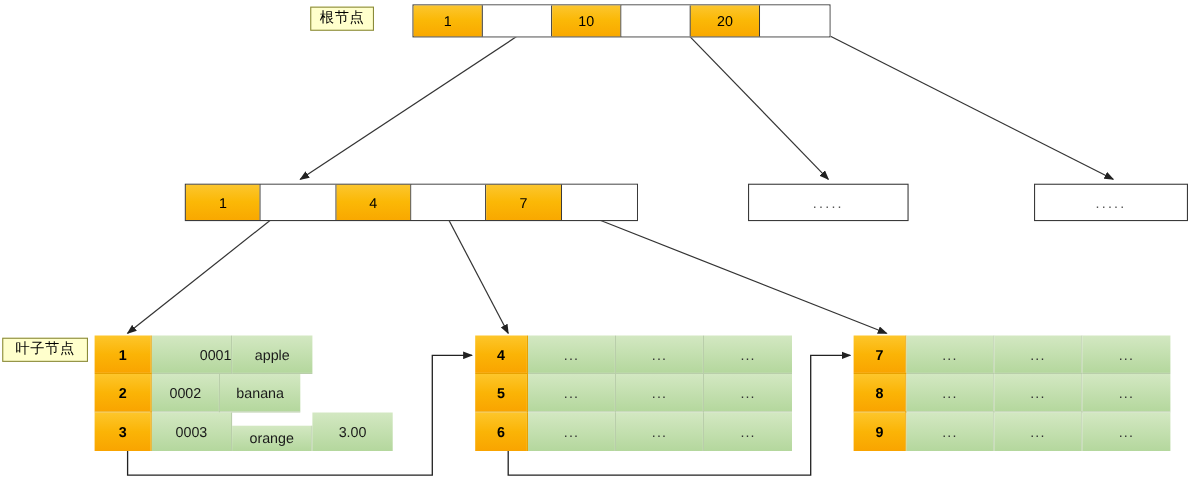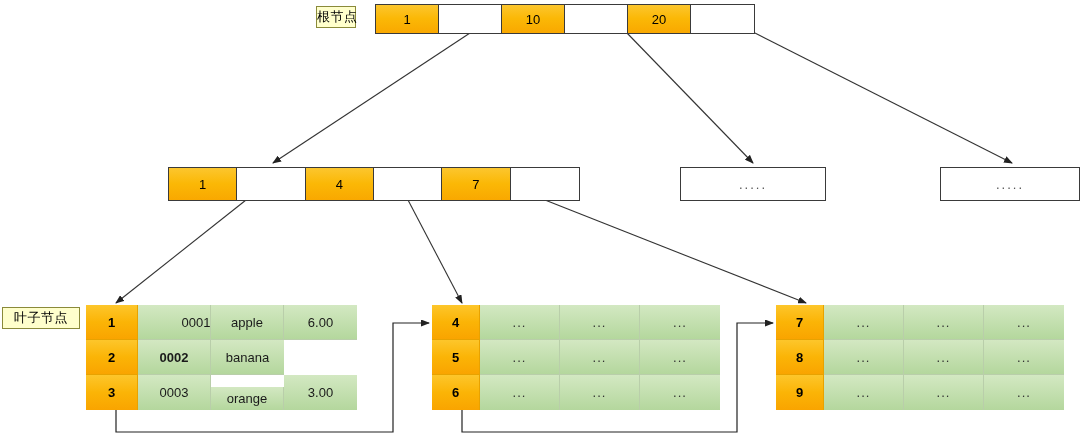--- a/index.html
+++ b/index.html
@@ -140,21 +140,21 @@
       <line x1="408" y1="200" x2="462" y2="303"></line>
       <line x1="545" y1="200" x2="806" y2="303"></line>
     </g>
 
     <g stroke="#222222" stroke-width="1.2" fill="none" marker-end="url(#arrowhead)">
       <path d="M 116 410 L 116 432 L 393 432 L 393 323 L 429 323"></path>
       <path d="M 462 410 L 462 432 L 737 432 L 737 323 L 773 323"></path>
     </g>
   </svg>
 
-  <div class="anno-label" style="left:316px; top:6px; width:40px; height:22px;">根节点</div>
+  <div class="anno-label" style="left:282px; top:6px; width:58px; height:22px;">根节点</div>
 
   <div class="index-node" id="root-node" style="left:375px; top:4px; width:380px; height:30px;">
       <div class="cell key" style="width: 16.6667%;">1</div>
       <div class="cell ptr" style="width: 16.6667%;"></div>
       <div class="cell key" style="width: 16.6667%;">10</div>
       <div class="cell ptr" style="width: 16.6667%;"></div>
       <div class="cell key" style="width: 16.6667%;">20</div>
       <div class="cell ptr" style="width: 16.6667%;"></div>
     </div>
 
@@ -171,25 +171,24 @@
 
   <div class="ellipsis-node" style="left:940px; top:167px; width:140px; height:34px;">.....</div>
 
   <div class="anno-label" style="left:2px; top:307px; width:78px; height:22px;">叶子节点</div>
 
   <div class="leaf-node" id="leaf-node-1" style="left:86px; top:305px; width:271px;">
       <div class="leaf-row">
         <div class="leaf-cell keycell" style="width: 52px;">1</div>
         <div class="leaf-cell datacell" style="width: 73px; padding-left: 44px;">0001</div>
         <div class="leaf-cell datacell" style="width: 73px;">apple</div>
-        <div class="leaf-cell datacell" style="width: 73px;">6.00</div>
       </div>
       <div class="leaf-row">
         <div class="leaf-cell keycell" style="width: 52px;">2</div>
-        <div class="leaf-cell datacell" style="width: 73px; font-weight: bold;">0002</div>
+        <div class="leaf-cell datacell" style="width: 62px;">0002</div>
         <div class="leaf-cell datacell" style="width: 73px;">banana</div>
       </div>
       <div class="leaf-row">
         <div class="leaf-cell keycell" style="width: 52px;">3</div>
         <div class="leaf-cell datacell" style="width: 73px;">0003</div>
         <div class="leaf-cell datacell" style="width: 73px; margin-top: 12px;">orange</div>
         <div class="leaf-cell datacell" style="width: 73px;">3.00</div>
       </div>
     </div>
 

